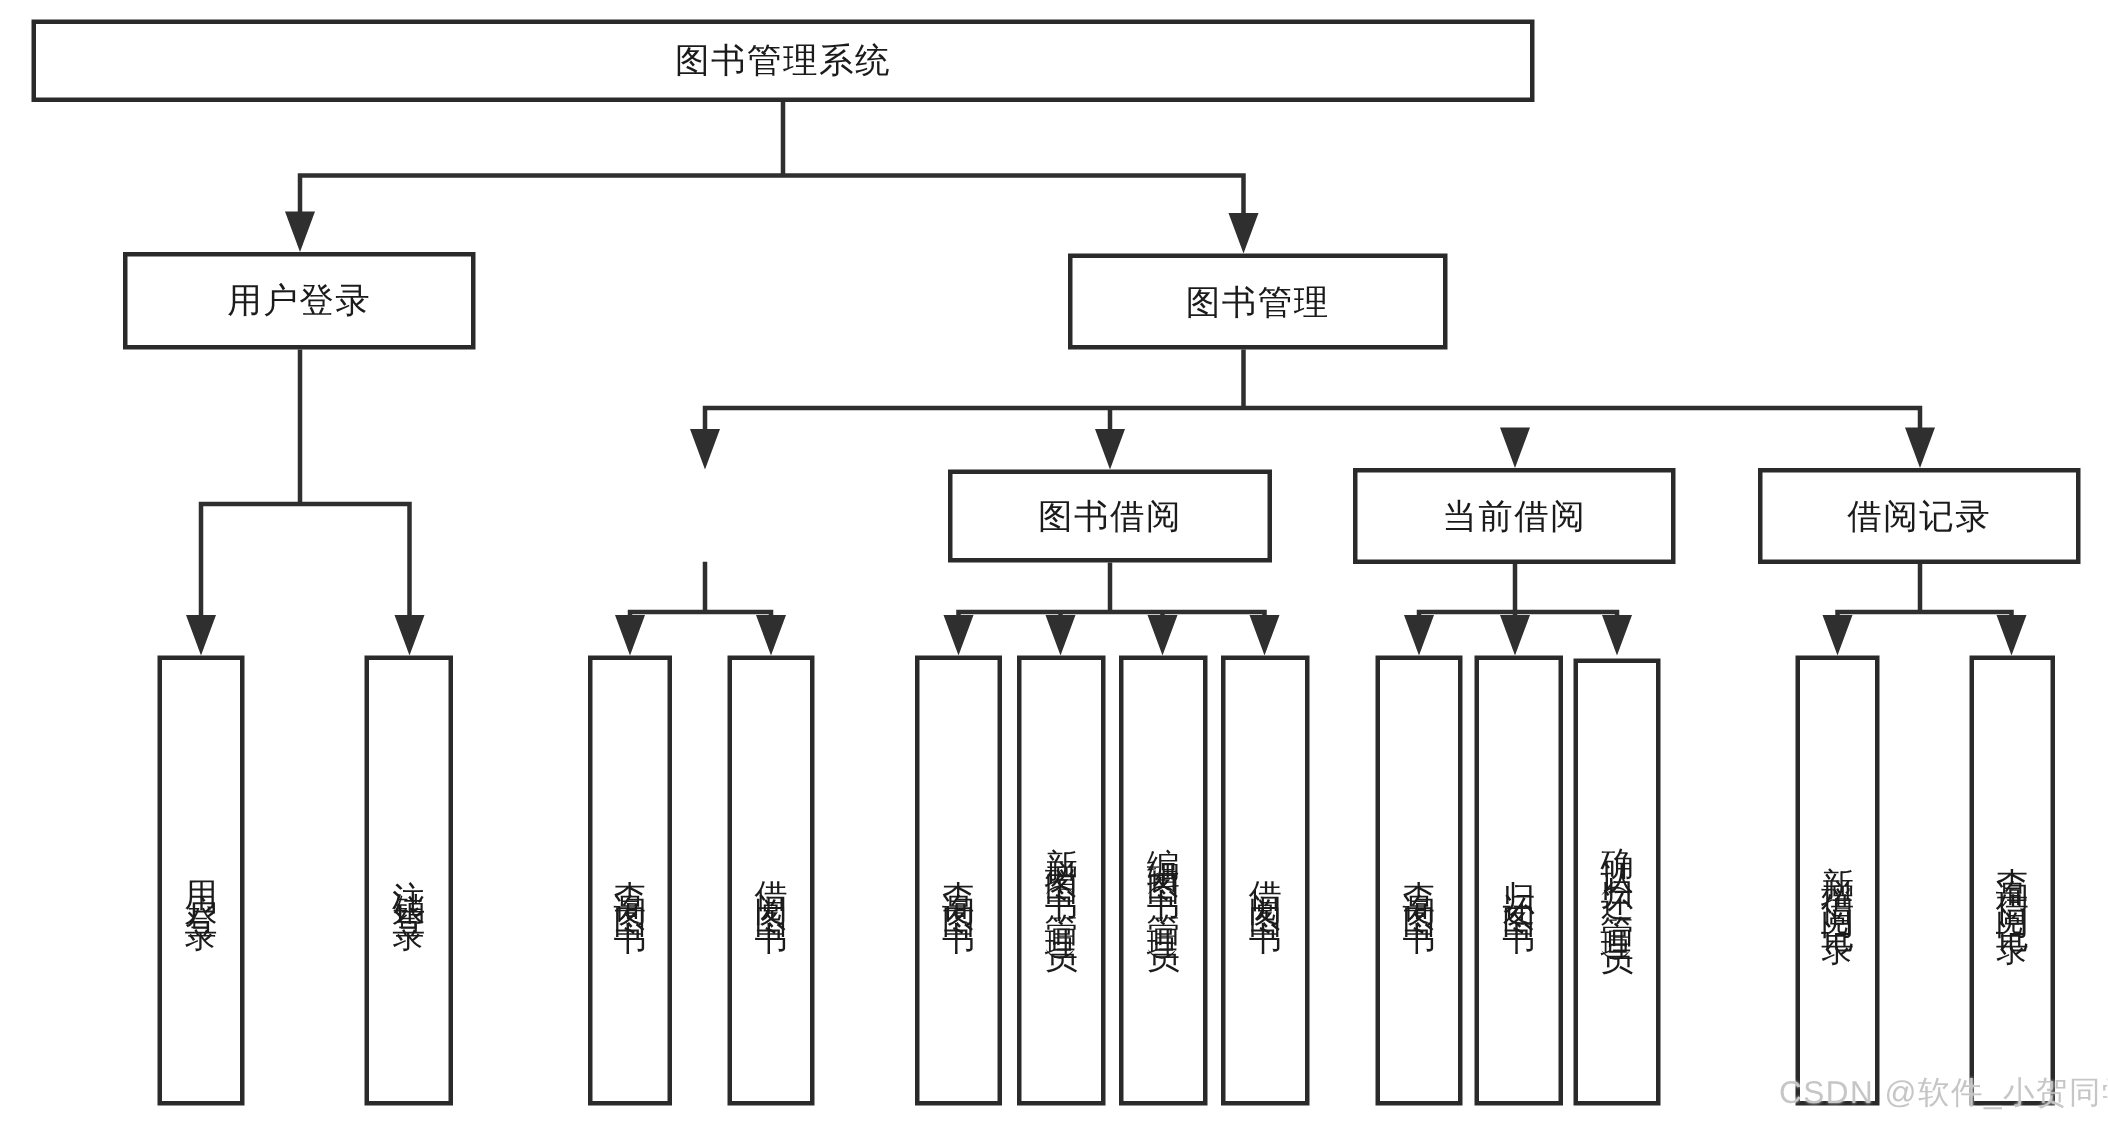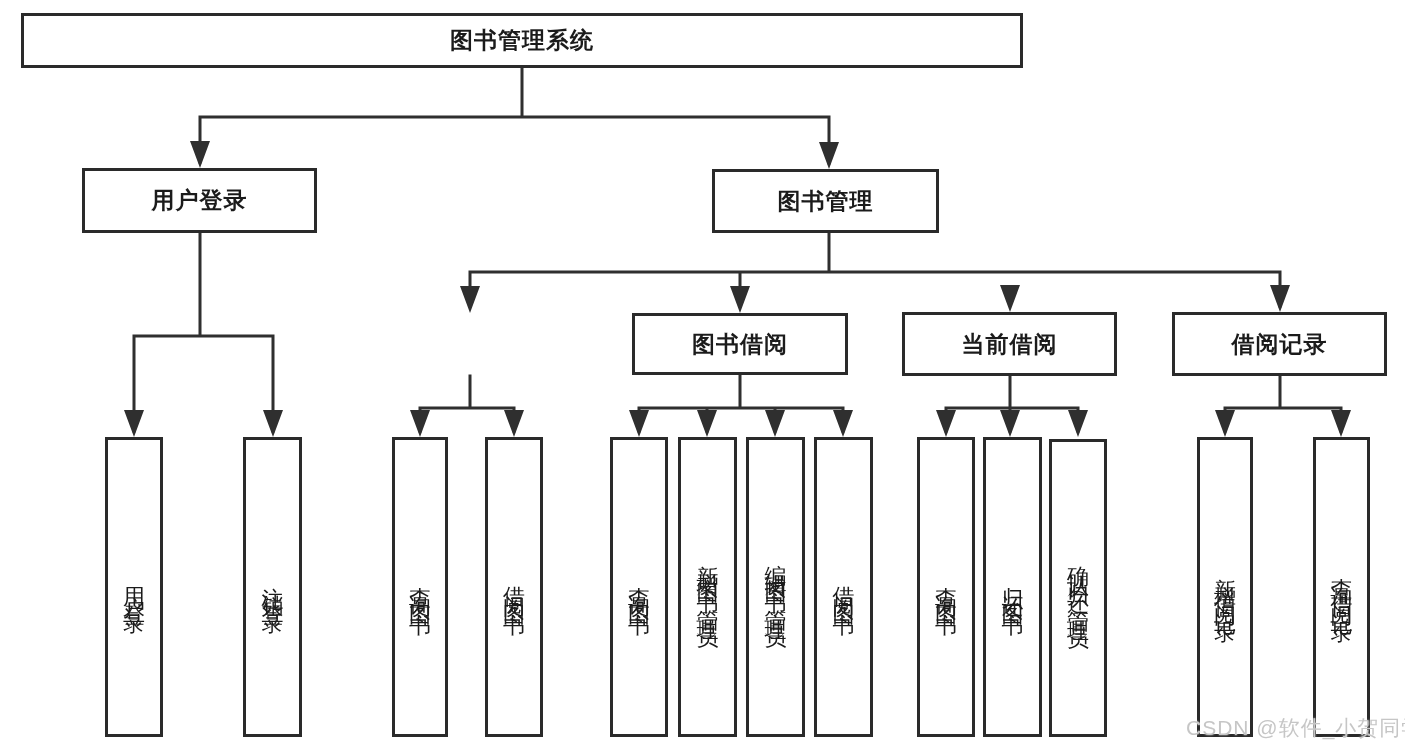--- a/index.html
+++ b/index.html
@@ -5,21 +5,21 @@
   html,body{margin:0;padding:0;background:#ffffff;}
   #stage{
     position:relative;width:1405px;height:747px;background:#ffffff;overflow:hidden;
     font-family:"Liberation Sans","DejaVu Sans",sans-serif;
   }
   .node{
     position:absolute;box-sizing:border-box;background:#ffffff;
     border:3px solid #2a2a2a;color:#1b1b1b;
     display:flex;align-items:center;justify-content:center;
   }
-  .node.h{font-size:23px;letter-spacing:1px;font-weight:bold;}
+  .node.h{font-size:23px;letter-spacing:1px;}
   .node.v{
     writing-mode:vertical-rl;text-orientation:mixed;
     font-size:22px;letter-spacing:9px;line-height:1;
   }
   #wires{position:absolute;left:0;top:0;pointer-events:none;}
   #watermark{
     position:absolute;left:1186px;top:714px;width:215px;
     font-size:21px;color:#c6c6c6;letter-spacing:1px;white-space:nowrap;
     text-shadow:0 0 2px #ffffff;z-index:5;
   }
@@ -80,21 +80,21 @@
       M936,410 L956,410 L946,437 Z
       M1000,410 L1020,410 L1010,437 Z
       M1068,410 L1088,410 L1078,437 Z
       M1215,410 L1235,410 L1225,437 Z
       M1331,410 L1351,410 L1341,437 Z"></path>
   </svg>
 
   <div class="node h" style="left:21px;top:13px;width:1002px;height:55px;">图书管理系统</div>
 
   <div class="node h" style="left:82px;top:168px;width:235px;height:65px;">用户登录</div>
-  <div class="node h" style="left:712px;top:169px;width:227px;height:64px;">图书管理</div>
+  <div class="node h" style="left:712px;top:169px;width:253px;height:64px;">图书管理</div>
 
   <div class="node h" style="left:902px;top:312px;width:215px;height:64px;">当前借阅</div>
   <div class="node h" style="left:632px;top:313px;width:216px;height:62px;">图书借阅</div>
   <div class="node h" style="left:1172px;top:312px;width:215px;height:64px;">借阅记录</div>
 
   <div class="node v" style="left:105px;top:437px;width:58px;height:300px;">用户登录</div>
   <div class="node v" style="left:243px;top:437px;width:59px;height:300px;">注销登录</div>
 
   <div class="node v" style="left:392px;top:437px;width:56px;height:300px;">查询图书</div>
   <div class="node v" style="left:485px;top:437px;width:58px;height:300px;">借阅图书</div>

